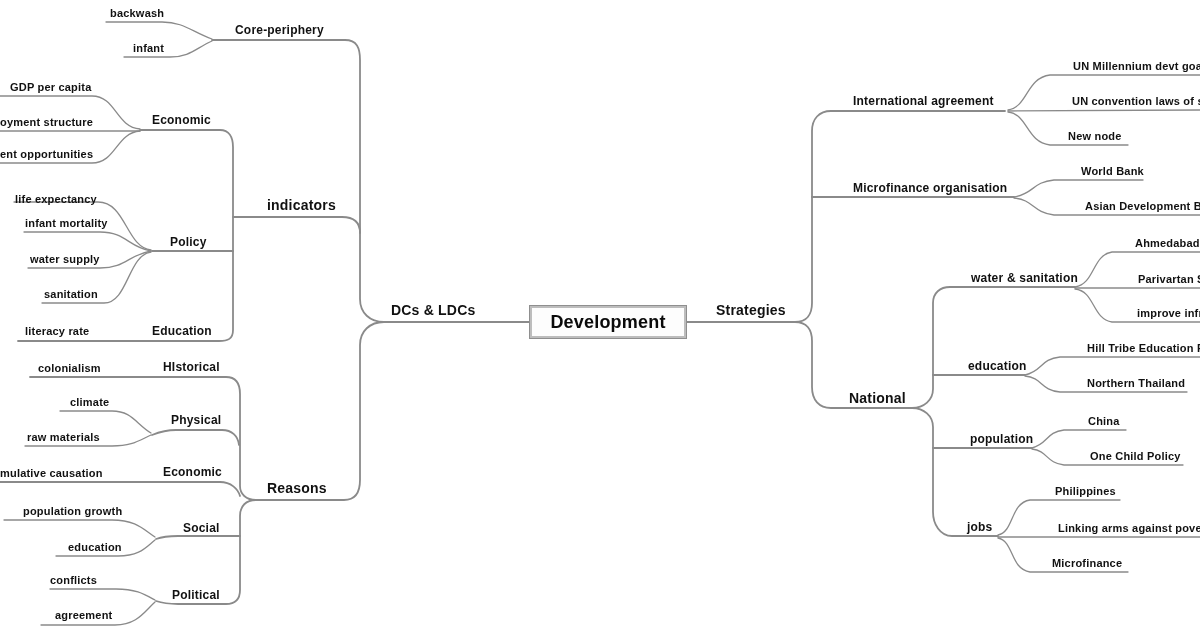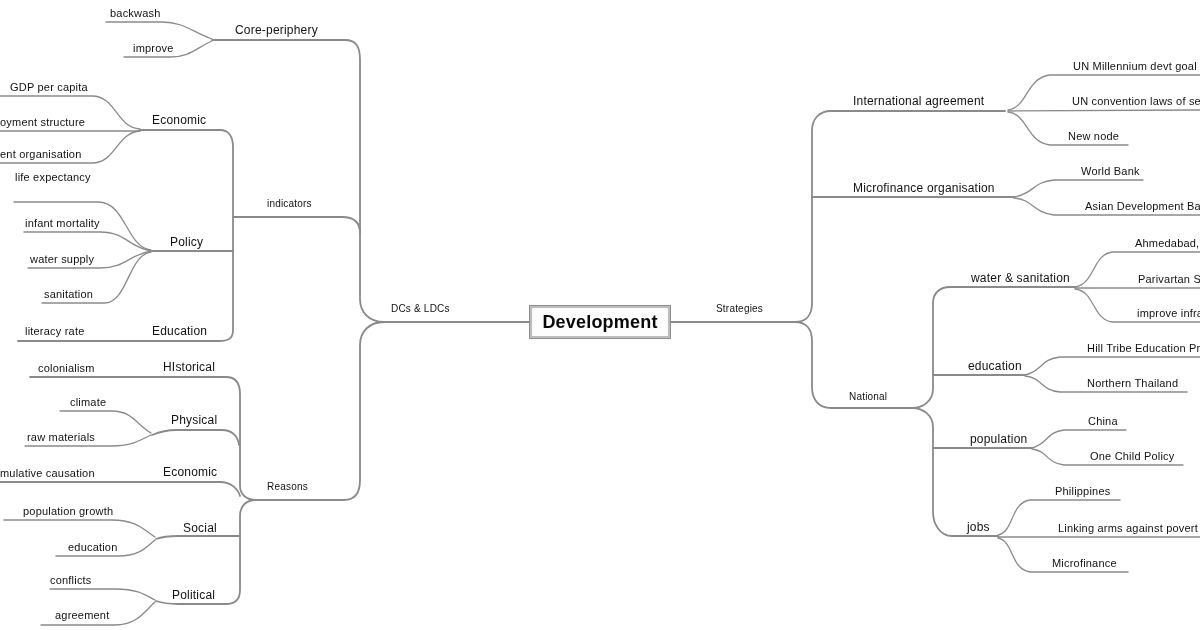--- a/index.html
+++ b/index.html
@@ -6,31 +6,31 @@
   #canvas{
     position:relative;
     width:1200px;height:630px;
     background:#ffffff;
     overflow:hidden;
     font-family:"Liberation Sans", sans-serif;
   }
   .lbl{
     position:absolute;
     white-space:nowrap;
-    font-weight:normal;
+    font-weight:bold;
     color:#111111;
     letter-spacing:.2px;
     line-height:1.1;
   }
   .leaf{font-size:11px;}
   .parent{font-size:12px;}
-  .big{font-size:10px;}
+  .big{font-size:14px;}
   #rootnode{
     position:absolute;
-    left:530px;top:306px;width:140px;height:32px;
+    left:530px;top:306px;width:156px;height:32px;
     background:#fdfdfd;
     border:2px solid #bdbdbd;
     outline:1px solid #8f8f8f;
     box-sizing:border-box;
     display:flex;align-items:center;justify-content:center;
     font-size:18px;font-weight:bold;color:#0a0a0a;
     letter-spacing:.2px;
   }
   svg#wires{position:absolute;left:0;top:0;}
   svg#wires path{fill:none;stroke:#8a8a8a;stroke-linecap:round;}
@@ -94,29 +94,29 @@
     <path class="leafline" d="M998,538 C1014,541 1010,569 1030,572 L1128,572"></path>
   </svg>
 
   <div id="rootnode">Development</div>
 
   <span class="lbl big" style="left:391px;top:303px">DCs &amp; LDCs</span>
   <span class="lbl big" style="left:716px;top:303px">Strategies</span>
 
   <span class="lbl parent" style="left:235px;top:24px">Core-periphery</span>
   <span class="lbl leaf" style="left:110px;top:7px">backwash</span>
-  <span class="lbl leaf" style="left:133px;top:42px">improve</span>
+  <span class="lbl leaf" style="left:133px;top:42px">infant</span>
 
   <span class="lbl big" style="left:267px;top:198px">indicators</span>
   <span class="lbl parent" style="left:152px;top:114px">Economic</span>
   <span class="lbl leaf" style="left:10px;top:81px">GDP per capita</span>
   <span class="lbl leaf" style="left:0px;top:116px">oyment structure</span>
-  <span class="lbl leaf" style="left:0px;top:148px">ent organisation</span>
+  <span class="lbl leaf" style="left:0px;top:148px">ent opportunities</span>
   <span class="lbl parent" style="left:170px;top:236px">Policy</span>
-  <span class="lbl leaf" style="left:15px;top:171px">life expectancy</span>
+  <span class="lbl leaf" style="left:15px;top:193px">life expectancy</span>
   <span class="lbl leaf" style="left:25px;top:217px">infant mortality</span>
   <span class="lbl leaf" style="left:30px;top:253px">water supply</span>
   <span class="lbl leaf" style="left:44px;top:288px">sanitation</span>
   <span class="lbl parent" style="left:152px;top:325px">Education</span>
   <span class="lbl leaf" style="left:25px;top:325px">literacy rate</span>
 
   <span class="lbl big" style="left:267px;top:481px">Reasons</span>
   <span class="lbl parent" style="left:163px;top:361px">HIstorical</span>
   <span class="lbl leaf" style="left:38px;top:362px">colonialism</span>
   <span class="lbl parent" style="left:171px;top:414px">Physical</span>

